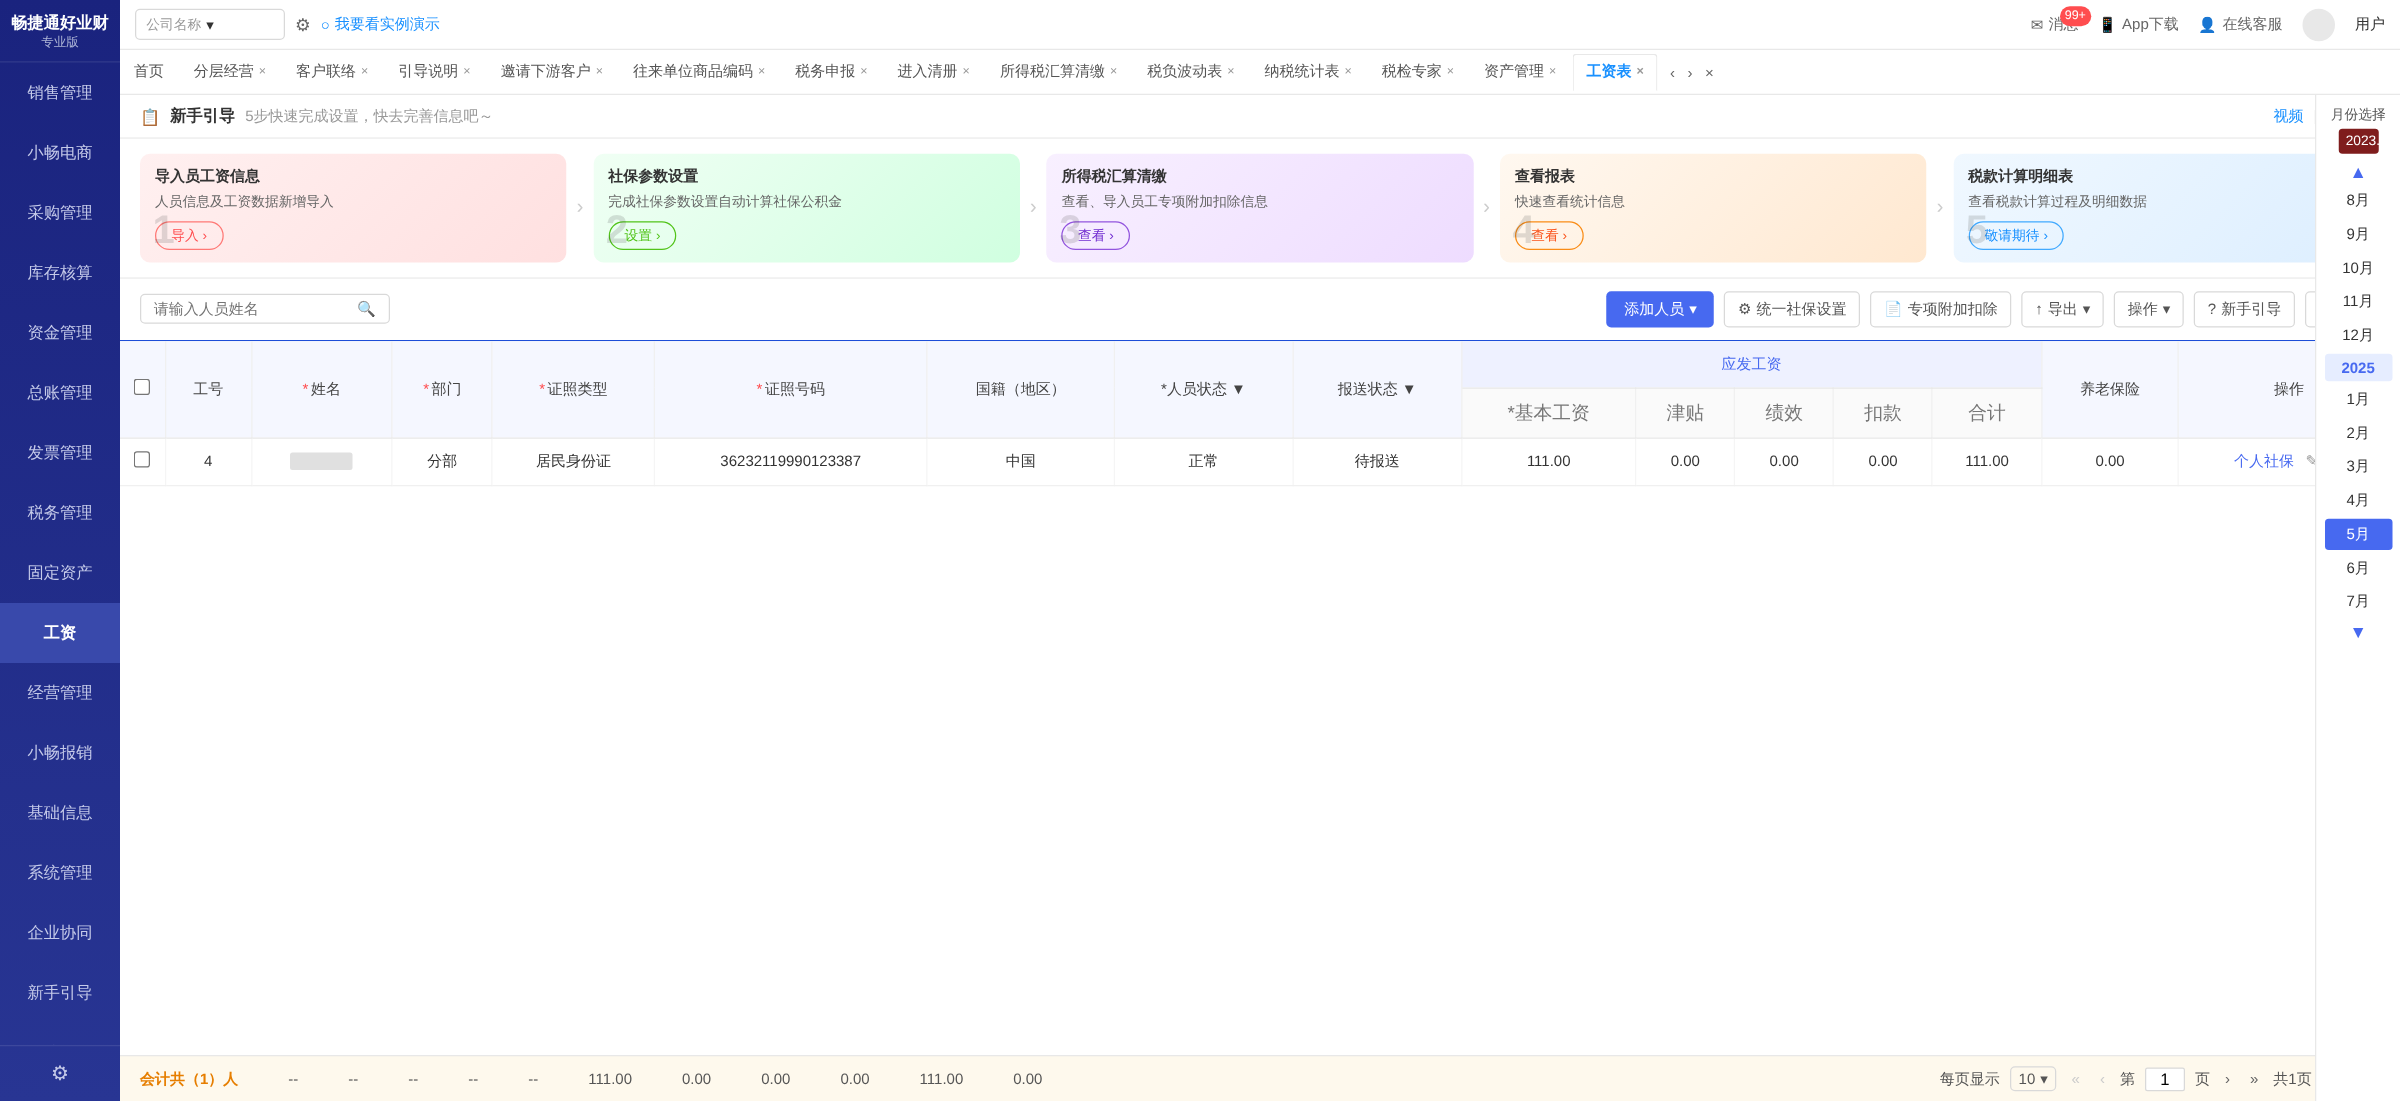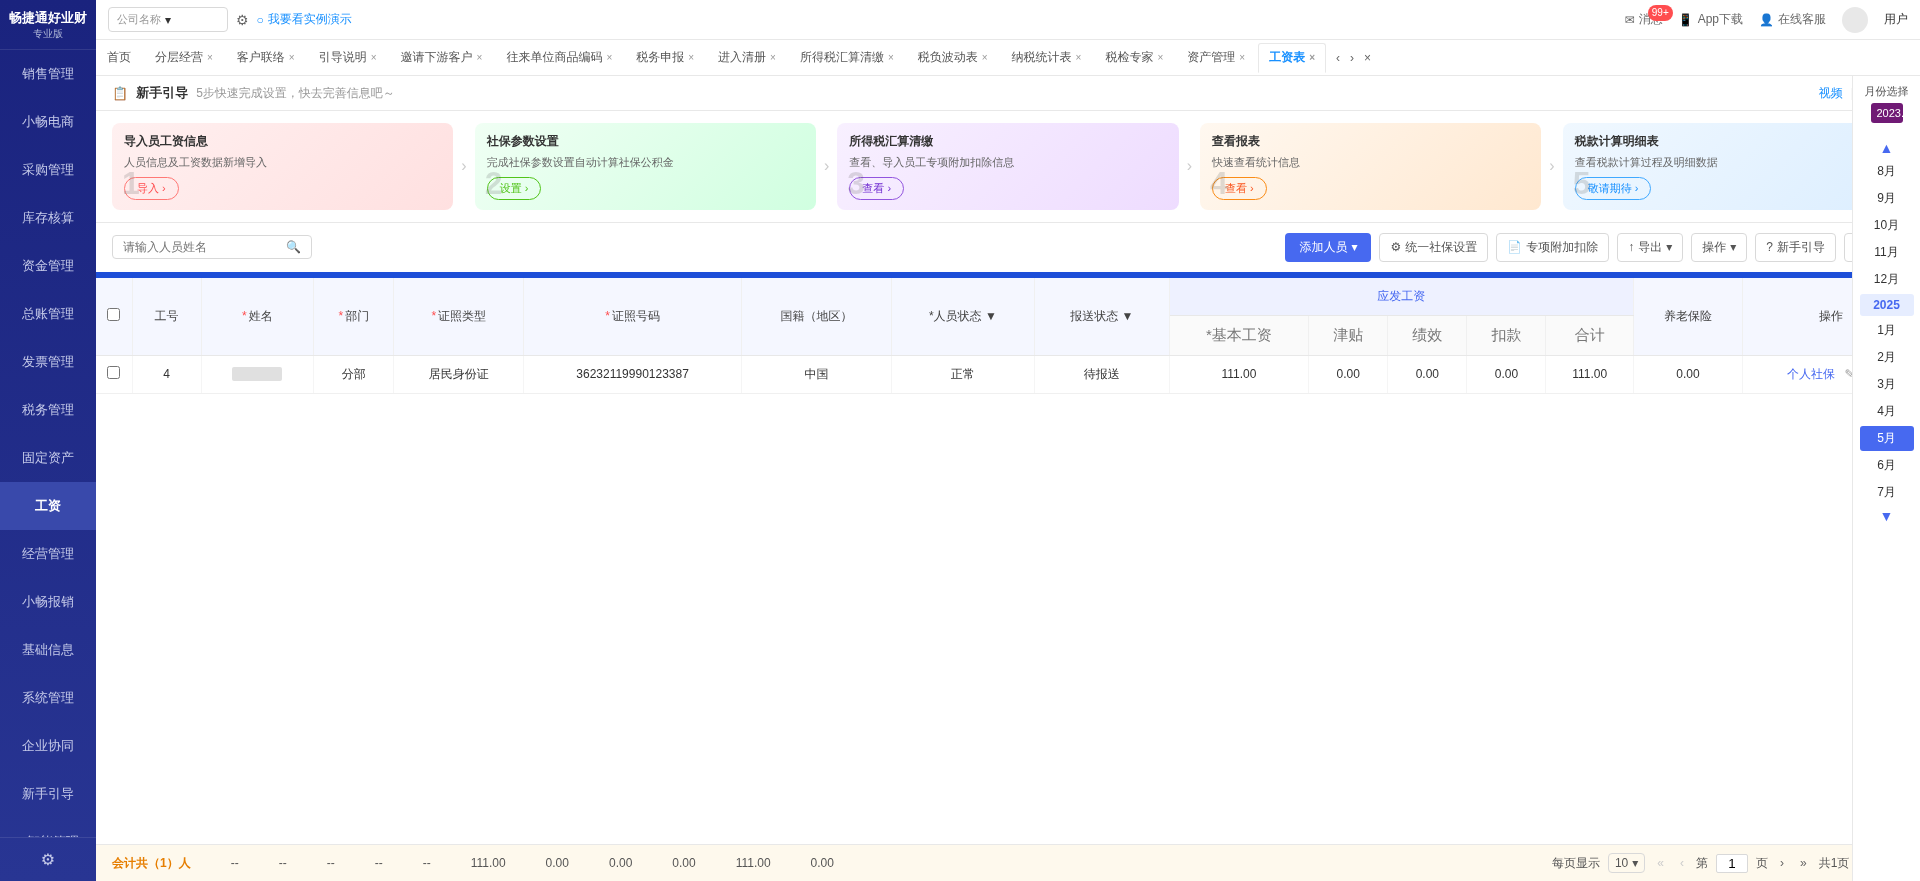--- a/index.html
+++ b/index.html
@@ -124,21 +124,21 @@
     .step-btn-red { border-color: #ff7875; color: #ff4d4f; background: transparent; }
     .step-btn-green { border-color: #52c41a; color: #52c41a; background: transparent; }
     .step-btn-purple { border-color: #9254de; color: #722ed1; background: transparent; }
     .step-btn-orange { border-color: #fa8c16; color: #fa541c; background: transparent; }
     .step-btn-blue { border-color: #40a9ff; color: #1890ff; background: transparent; }
     .step-arrow { color: #ccc; font-size: 16px; flex-shrink: 0; }
 
     
     .toolbar {
       background: #fff; padding: 10px 16px; display: flex; align-items: center;
-      justify-content: space-between; flex-shrink: 0; border-bottom: 6px solid #1d4ed8;
+      justify-content: space-between; flex-shrink: 0; border-bottom: 1px solid #1d4ed8;
     }
     .toolbar-left { display: flex; align-items: center; gap: 8px; }
     .search-input {
       display: flex; align-items: center; gap: 6px; border: 1px solid #d9d9d9;
       border-radius: 4px; padding: 4px 10px; width: 200px;
     }
     .search-input input { border: none; outline: none; font-size: 12px; width: 160px; color: #bbb; }
     .toolbar-right { display: flex; align-items: center; gap: 8px; }
     .btn-primary {
       background: #4769f0; color: #fff; border: none; border-radius: 4px;
@@ -185,22 +185,22 @@
     .page-input { width: 32px; border: 1px solid #d9d9d9; border-radius: 2px; text-align: center; padding: 1px 4px; }
 
     
     .month-panel {
       position: absolute; right: 0; top: 0; width: 68px; background: #fff;
       border-left: 1px solid #e8e8e8; height: 100%; display: flex; flex-direction: column;
       align-items: center; padding-top: 8px; z-index: 50;
     }
     .month-panel-title { font-size: 11px; color: #555; margin-bottom: 4px; writing-mode: horizontal-tb; }
     .month-panel-year {
-      background: #701a75; color: #fff; font-size: 11px; padding: 4px 6px;
-      border-radius: 3px; margin-bottom: 15px; cursor: pointer; text-align: center; width: 32px;
+      background: #7f1d1d; color: #fff; font-size: 11px; padding: 4px 6px;
+      border-radius: 3px; margin-bottom: 4px; cursor: pointer; text-align: center; width: 32px;
     }
     .month-nav { cursor: pointer; color: #4769f0; font-size: 14px; margin: 2px 0; }
     .month-item {
       width: 54px; padding: 4px 0; text-align: center; font-size: 12px; color: #333;
       cursor: pointer; border-radius: 3px; margin: 1px 0;
     }
     .month-item.active { background: #4769f0; color: #fff; border-radius: 3px; }
     .month-item.year-marker { background: #e6edff; color: #4769f0; font-weight: bold; border-radius: 3px; }
 
     .checkbox-cell { width: 36px; }

